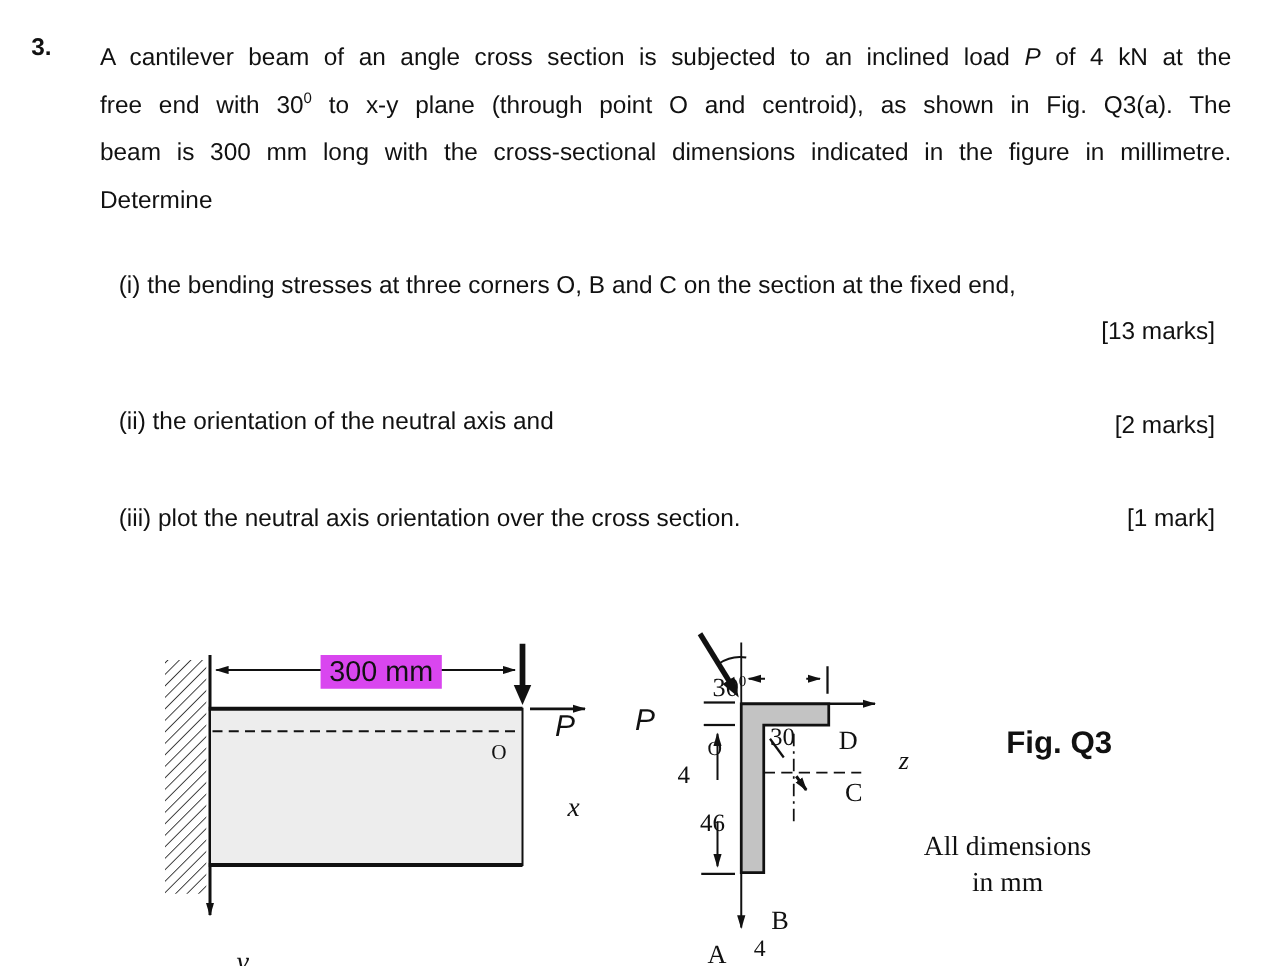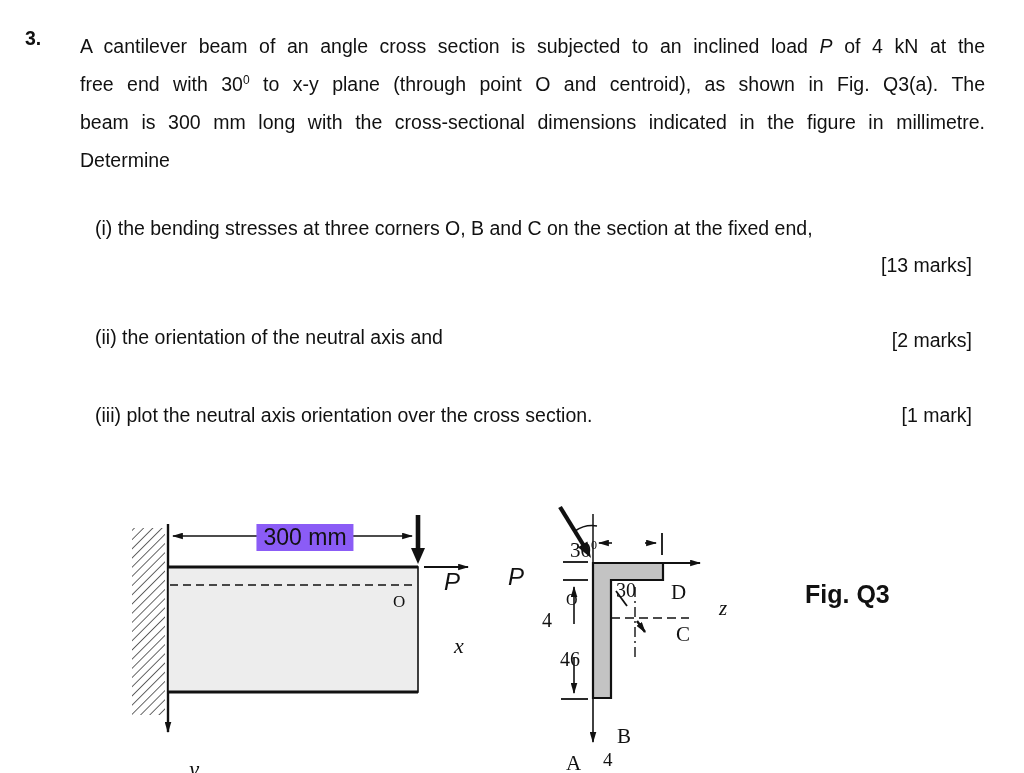--- a/index.html
+++ b/index.html
@@ -13,21 +13,21 @@
   .just{text-align:justify;text-align-last:justify;}
   .it{font-style:italic;}
   .sup{font-size:12px;vertical-align:super;line-height:0;}
   .item-label{position:absolute;left:95px;font-size:19.5px;white-space:nowrap;}
   .item-marks{position:absolute;right:52px;font-size:19.5px;white-space:nowrap;text-align:right;}
   svg{position:absolute;left:0;top:0;}
   .lbl{position:absolute;white-space:nowrap;color:#111;margin-top:48px;}
   .serif{font-family:"Liberation Serif",serif;}
   .ital{font-style:italic;}
   .dim-label{
-    position:absolute;font-size:23px;background:#8b5cf6;padding:0 7px;
+    position:absolute;font-size:23px;background:#d946ef;padding:0 7px;
     transform:translateX(-50%);
   }
   .fig-caption{position:absolute;left:805px;top:580px;font-size:25px;font-weight:bold;}
   .fig-note{
     position:absolute;left:706px;top:662px;width:200px;text-align:center;
     font-family:"Liberation Serif",serif;font-size:22px;line-height:29px;
   }
 </style>
 </head>
 <body>
@@ -123,14 +123,18 @@
   <div class="lbl serif ital" style="left:719px;top:548px;font-size:21px;">z</div>
   <div class="lbl serif" style="left:542px;top:561px;font-size:20px;">4</div>
   <div class="lbl serif" style="left:676px;top:574px;font-size:21px;">C</div>
   <div class="lbl serif" style="left:560px;top:600px;font-size:20px;">46</div>
   <div class="lbl serif" style="left:617px;top:676px;font-size:21px;">B</div>
   <div class="lbl serif" style="left:566px;top:703px;font-size:21px;">A</div>
   <div class="lbl serif" style="left:603px;top:701px;font-size:19px;">4</div>
   <div class="lbl serif ital" style="left:606px;top:723px;font-size:21px;">y</div>
 
   <div class="fig-caption">Fig. Q3</div>
+  <div class="fig-note">
+    <div>All dimensions</div>
+    <div>in mm</div>
+  </div>
 
 </div>
 
 </body></html>

